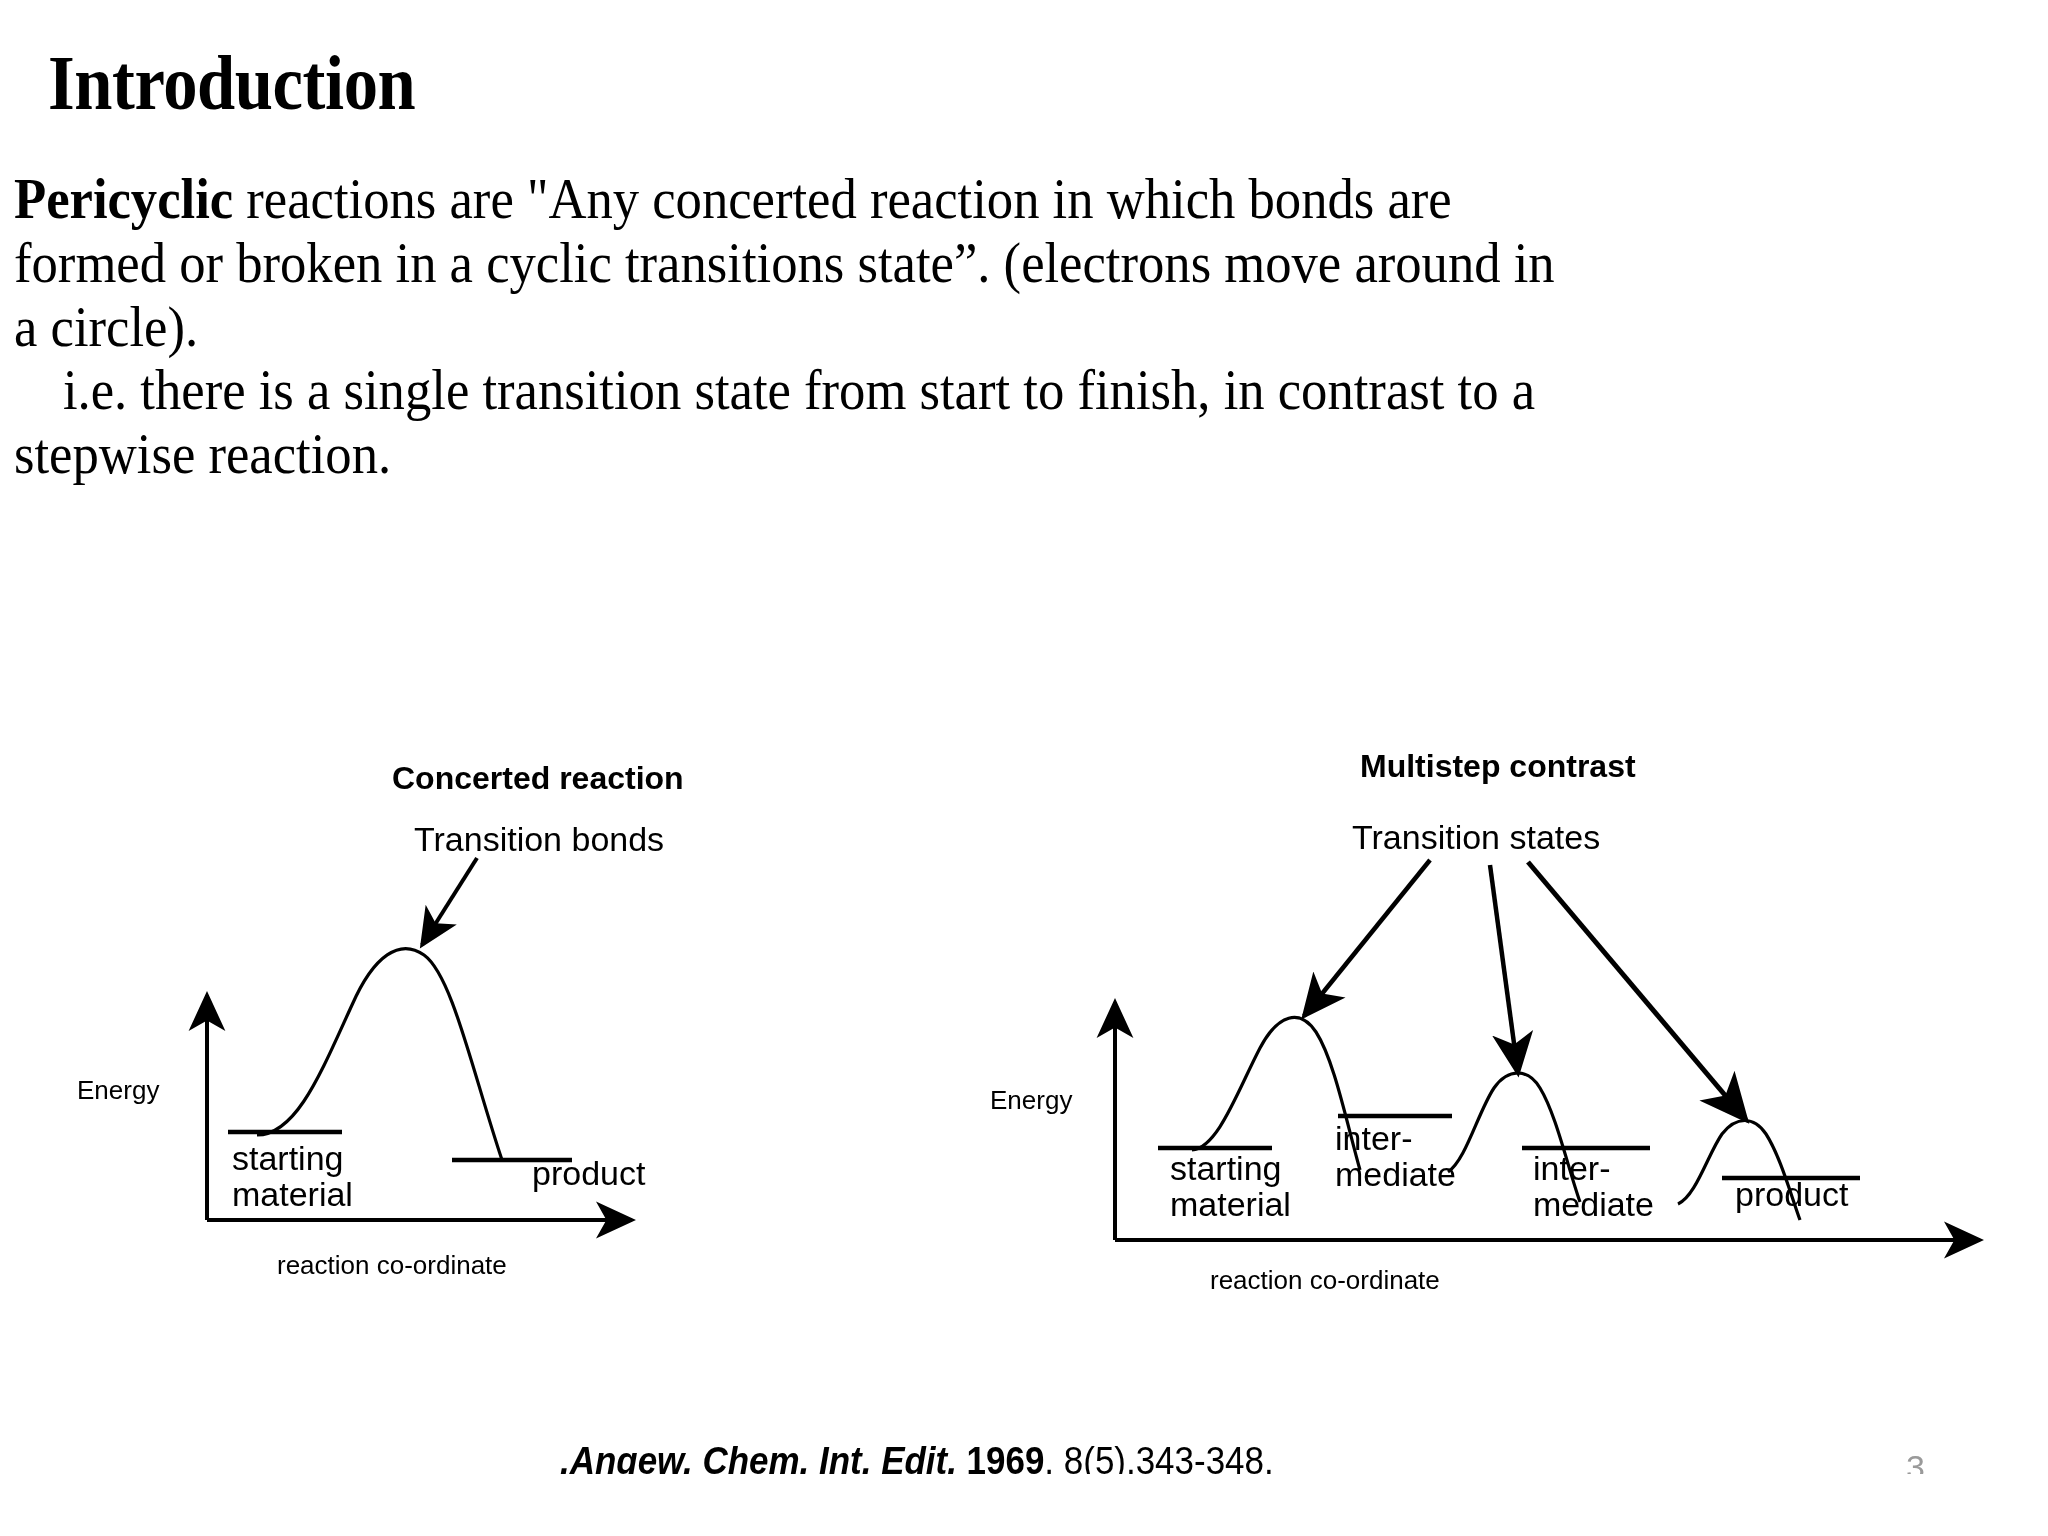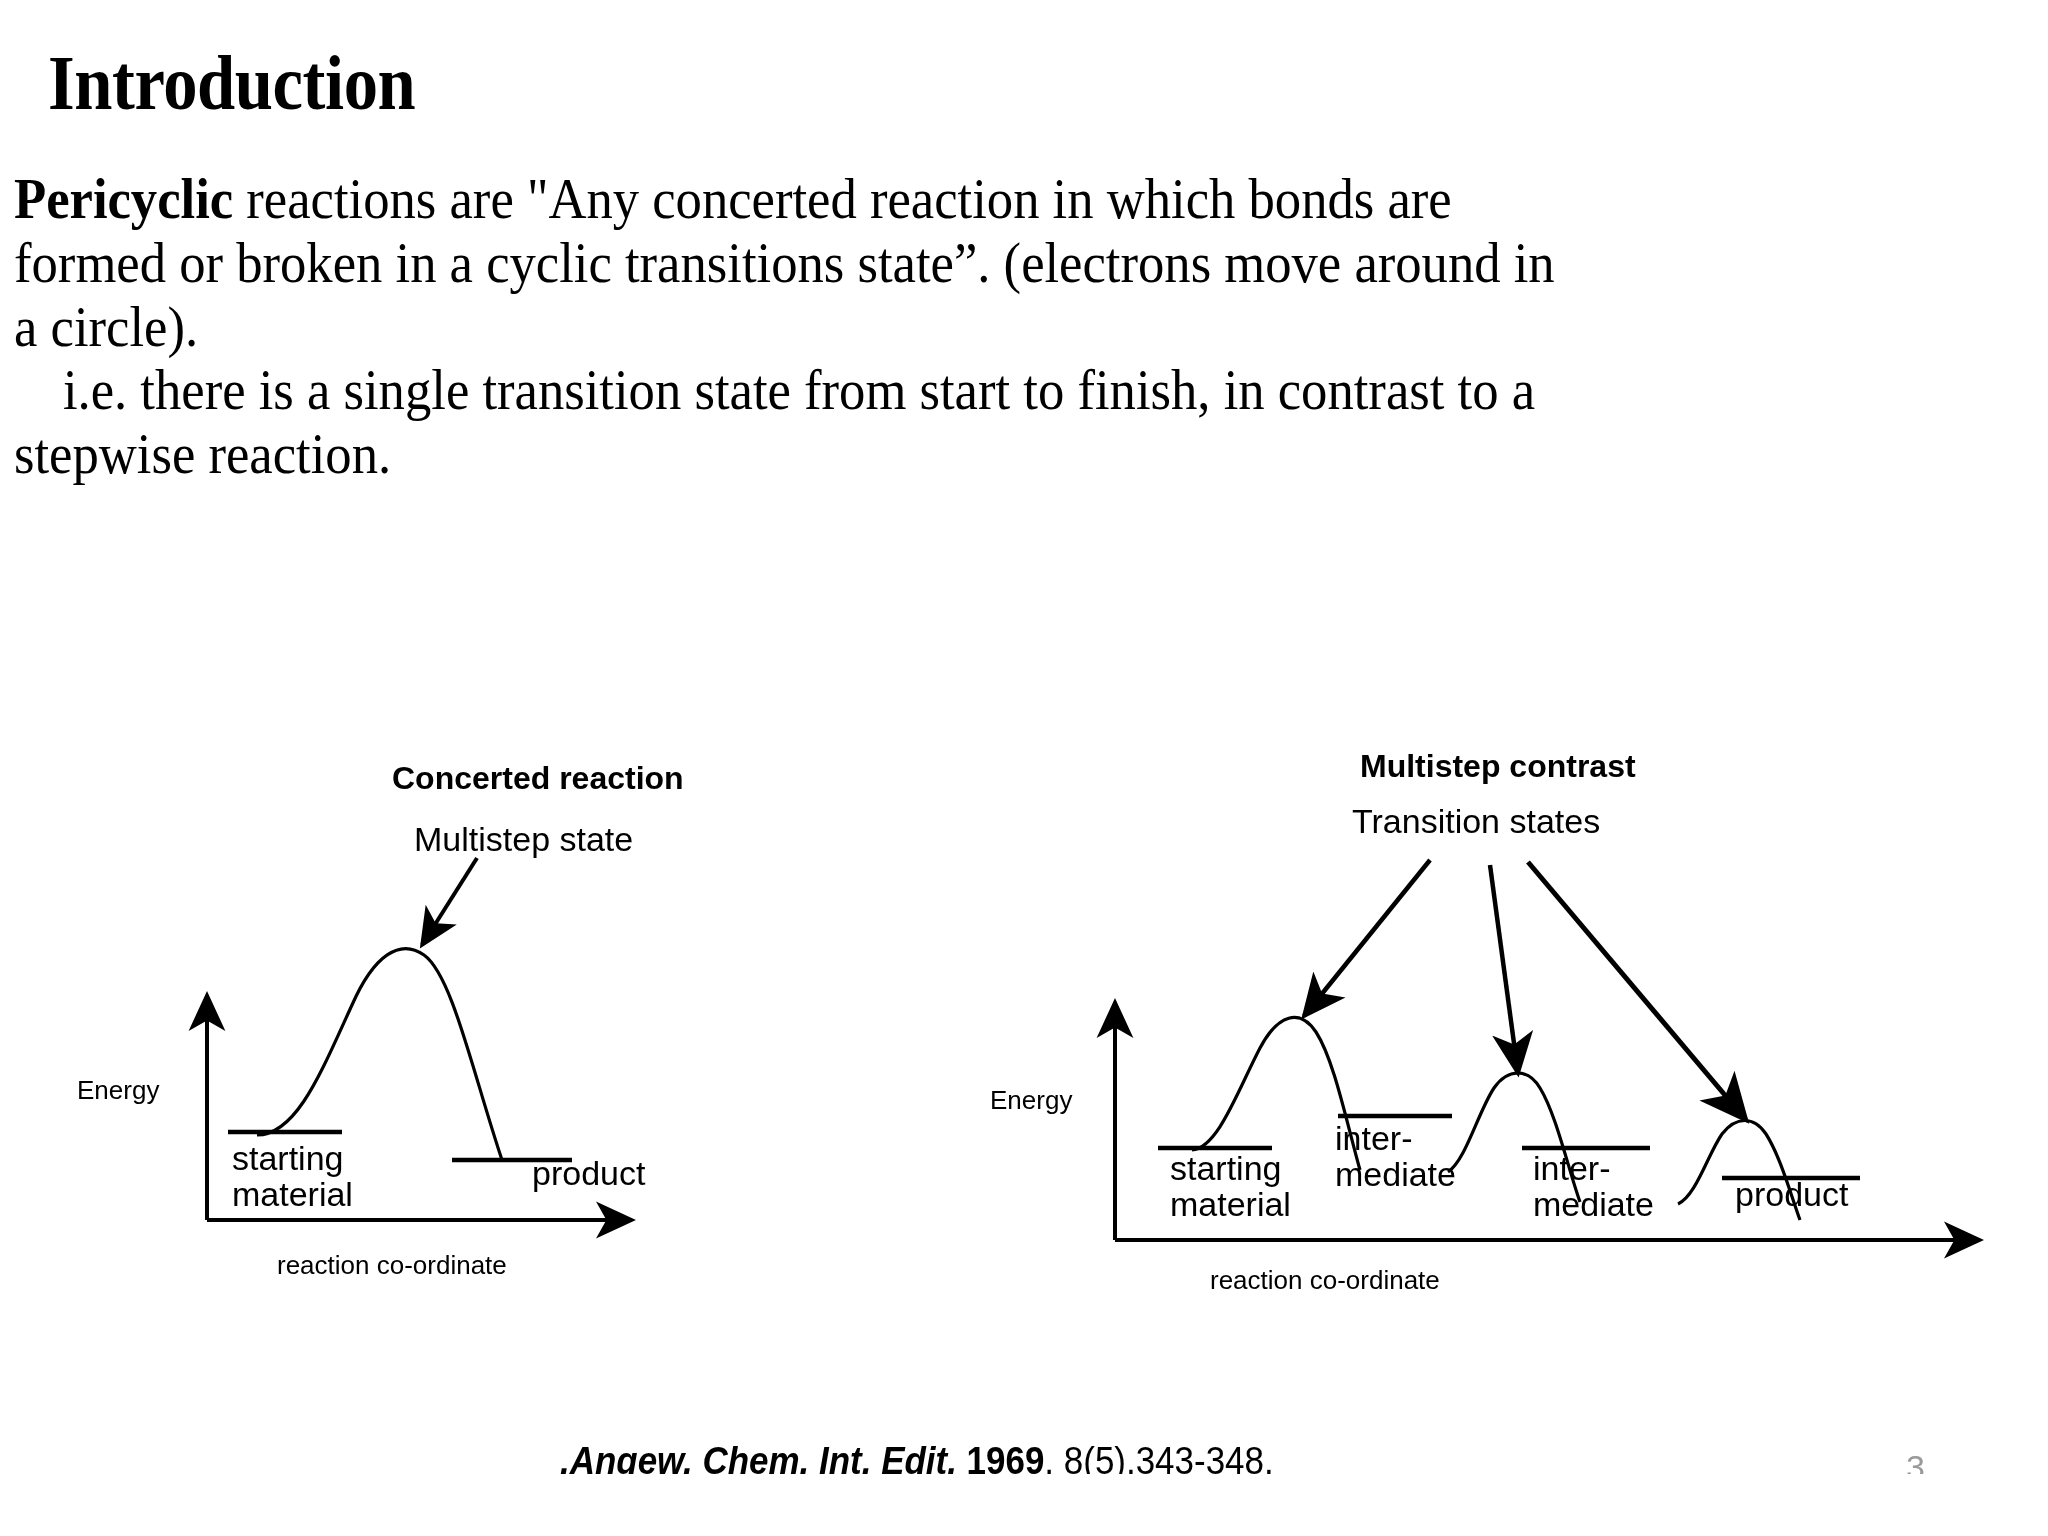--- a/index.html
+++ b/index.html
@@ -125,21 +125,21 @@
     <p class="bodyline">formed or broken in a cyclic transitions state”. (electrons move around in</p>
     <p class="bodyline">a circle).</p>
     <p class="bodyline"><span class="indent-lead"></span><span>i.e. there is a single transition state from start to finish, in contrast to a</span></p>
     <p class="bodyline">stepwise reaction.</p>
   </div>
 
   <div class="diagram" style="left:52px; top:740px; width:900px; height:620px;">
 
     <div class="diag-title" style="left:340px; top:20px;">Concerted reaction</div>
 
-    <div class="diag-sub" style="left:362px; top:80px;">Multistep state</div>
+    <div class="diag-sub" style="left:362px; top:80px;">Transition bonds</div>
 
     <div class="axis-label" style="left:25px; top:335px;">Energy</div>
 
     <div class="axis-label" style="left:225px; top:510px;">reaction co-ordinate</div>
 
     <div class="lvl-label" style="left:180px; top:400px;">
       <span>starting</span><br>
       <span>material</span>
     </div>
 
@@ -169,21 +169,21 @@
       <line x1="400" y1="420" x2="520" y2="420" stroke="#000" stroke-width="4.5"></line>
 
       <line x1="425" y1="118" x2="370" y2="205" stroke="#000" stroke-width="4" marker-end="url(#ah-thin)"></line>
     </svg>
   </div>
 
   <div class="diagram" style="left:960px; top:730px; width:1070px; height:640px;">
 
     <div class="diag-title" style="left:400px; top:18px;">Multistep contrast</div>
 
-    <div class="diag-sub" style="left:392px; top:72px;text-align:right;">Transition states</div>
+    <div class="diag-sub" style="left:392px; top:88px;text-align:right;">Transition states</div>
 
     <div class="axis-label" style="left:30px; top:355px;">Energy</div>
 
     <div class="axis-label" style="left:250px; top:535px;">reaction co-ordinate</div>
 
     <div class="lvl-label" style="left:210px; top:420px;">
       <span>starting</span><br>
       <span>material</span>
     </div>
 

